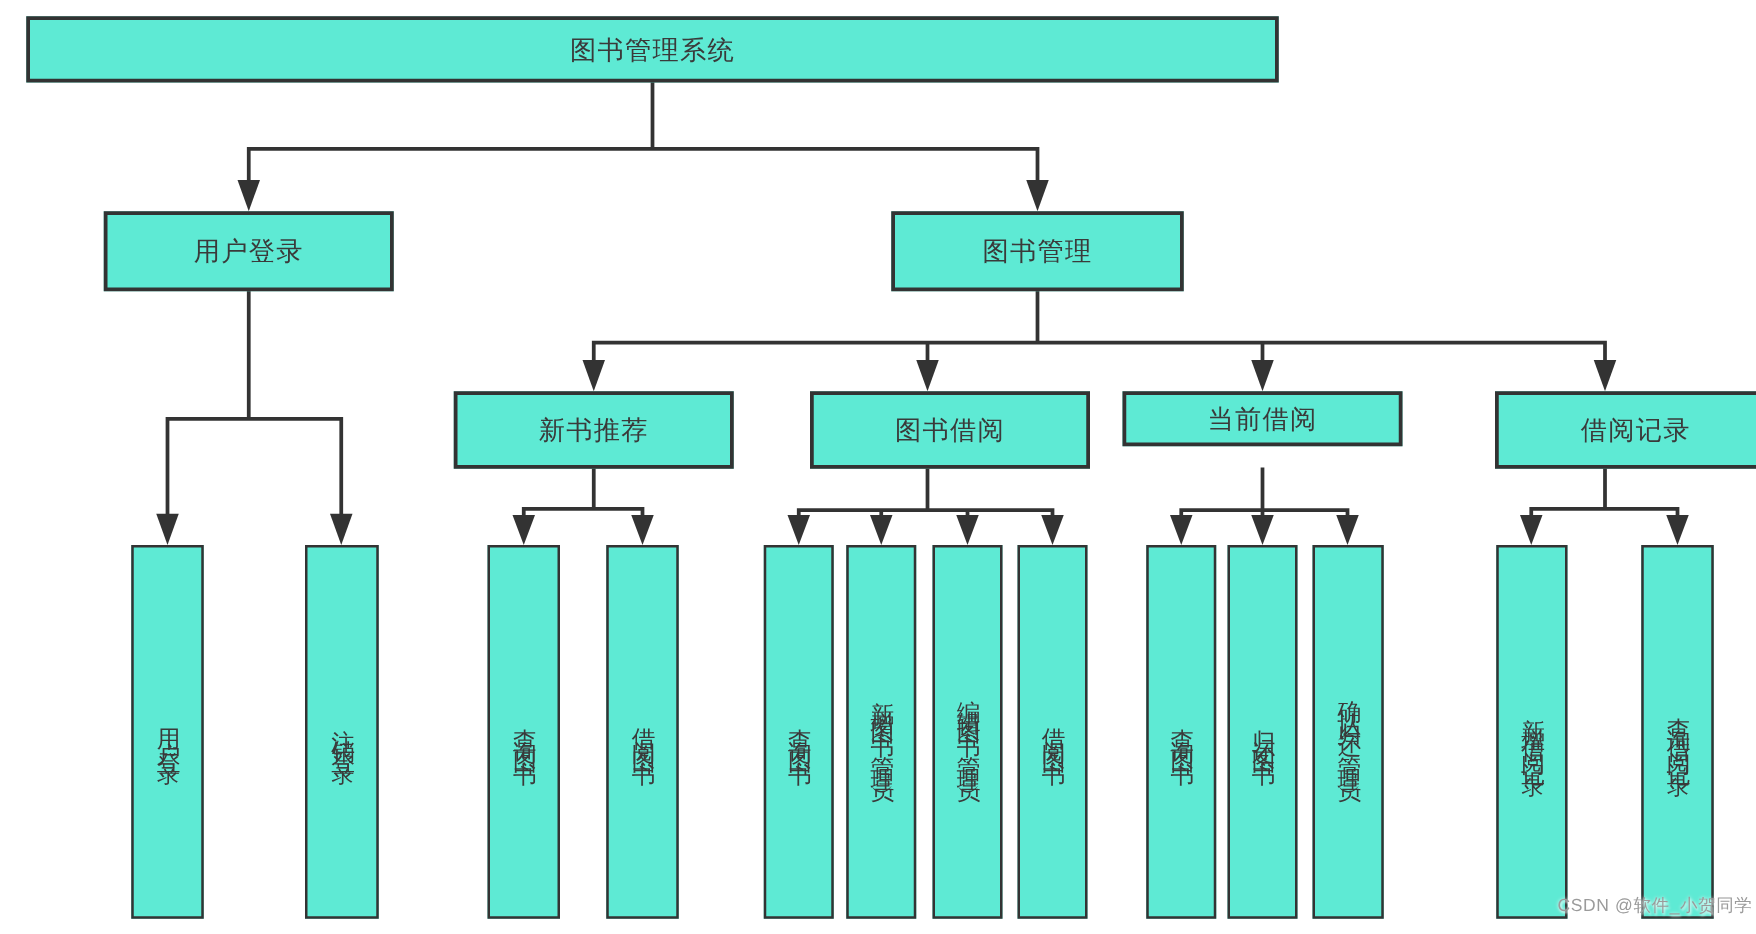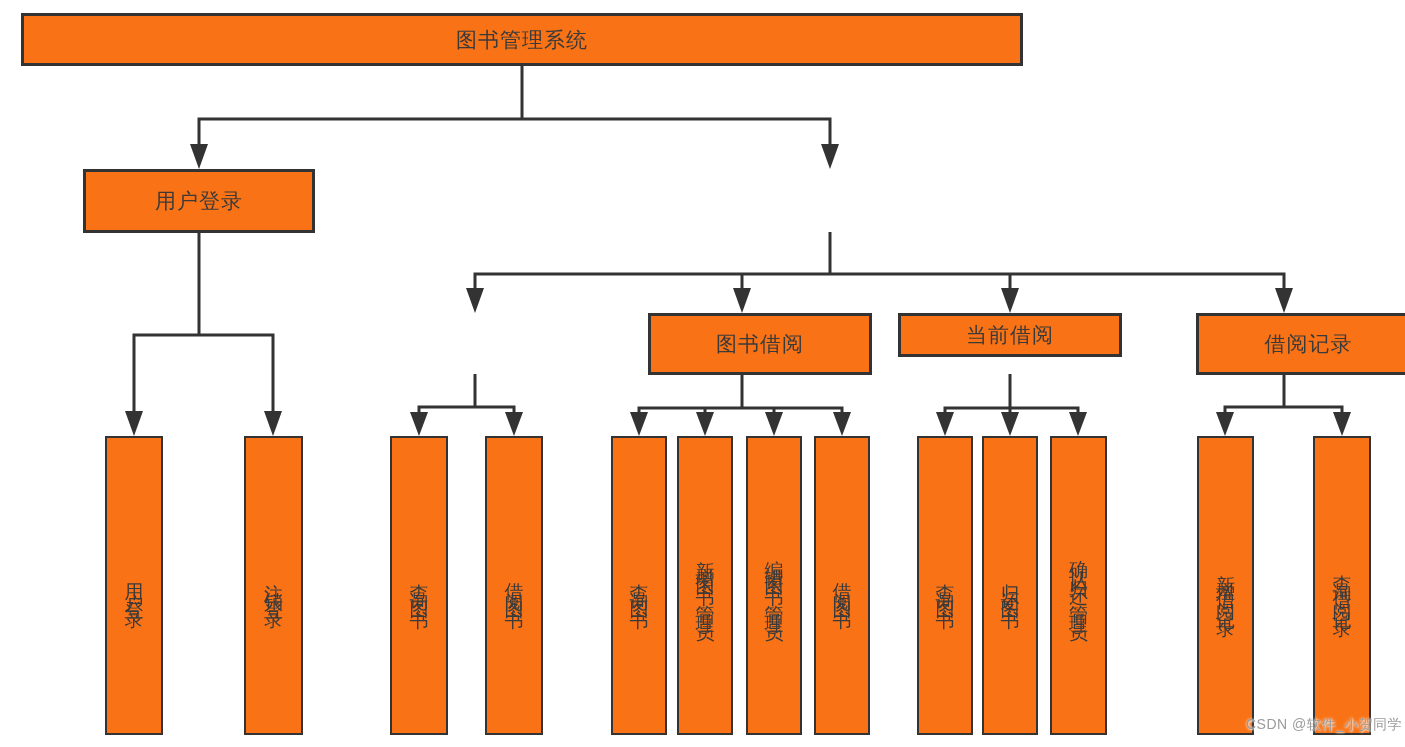--- a/index.html
+++ b/index.html
@@ -12,21 +12,21 @@
     font-family: "Liberation Sans", "DejaVu Sans", sans-serif;
   }
   svg.connectors {
     position: absolute;
     left: 0; top: 0;
     width: 1405px; height: 747px;
   }
   .node {
     position: absolute;
     box-sizing: border-box;
-    background: #f97316;
+    background: #5eead4;
     border: 3px solid #333333;
     display: flex;
     align-items: center;
     justify-content: center;
   }
   .hnode span {
     font-size: 21px;
     color: #3a3a3a;
     letter-spacing: 1px;
     white-space: nowrap;
@@ -116,21 +116,27 @@
     </g>
   </svg>
 
   <div class="node hnode" style="left:21px; top:13px; width:1002px; height:53px;">
     <span>图书管理系统</span>
   </div>
 
   <div class="node hnode" style="left:83px; top:169px; width:232px; height:64px;">
     <span>用户登录</span>
   </div>
+  <div class="node hnode" style="left:713px; top:169px; width:234px; height:64px;">
+    <span>图书管理</span>
+  </div>
 
+  <div class="node hnode" style="left:363px; top:313px; width:224px; height:62px;">
+    <span>新书推荐</span>
+  </div>
   <div class="node hnode" style="left:630px; top:313px; width:224px; height:62px;margin-left:18px;">
     <span>图书借阅</span>
   </div>
   <div class="node hnode" style="left:898px; top:313px; width:224px; height:44px;">
     <span>当前借阅</span>
   </div>
   <div class="node hnode" style="left:1196px; top:313px; width:225px; height:62px;">
     <span>借阅记录</span>
   </div>
 

